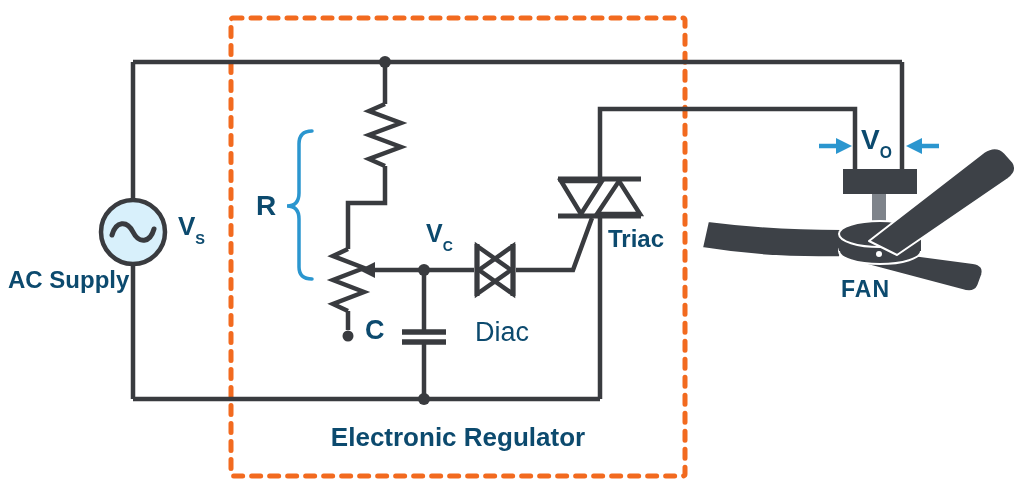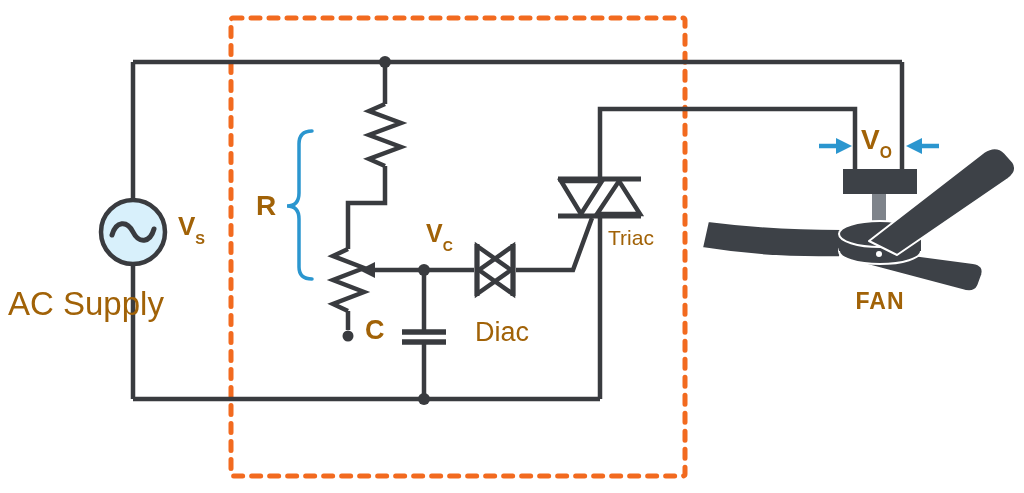--- a/index.html
+++ b/index.html
@@ -6,41 +6,41 @@
   .stage{
     position:relative;
     width:1024px;height:493px;
     background:#ffffff;
     font-family:"Liberation Sans", sans-serif;
     overflow:hidden;
   }
   .stage svg{position:absolute;left:0;top:0;}
   .lbl{
     position:absolute;
-    color:#a16207;
+    color:#0c4a6e;
     font-weight:700;
     line-height:1;
     white-space:nowrap;
     user-select:none;
   }
   .lbl sub{
     font-size:0.56em;
     position:relative;
     bottom:-0.18em;
     font-weight:700;
   }
-  .lbl-ac{left:8px;top:268px;font-size:33px;font-weight:400;margin-top:19px;}
+  .lbl-ac{left:8px;top:268px;font-size:24px;font-weight:700;}
   .lbl-vs{left:178px;top:213px;font-size:26px;}
   .lbl-r{left:256px;top:192px;font-size:28px;}
   .lbl-vc{left:426px;top:221px;font-size:25px;}
   .lbl-c{left:365px;top:317px;font-size:27px;font-weight:600;}
   .lbl-diac{left:475px;top:319px;font-size:27px;font-weight:400;}
-  .lbl-triac{left:608px;top:227px;font-size:21px;font-weight:400;}
+  .lbl-triac{left:608px;top:227px;font-size:24px;font-weight:700;}
   .lbl-reg{left:231px;top:424px;width:454px;text-align:center;font-size:26px;}
-  .lbl-fan{left:841px;top:290px;width:78px;text-align:center;font-size:23px;letter-spacing:1px;}
+  .lbl-fan{left:841px;top:278px;width:78px;font-size:23px;letter-spacing:1px;}
   .lbl-vo{left:861px;top:126px;font-size:28px;}
 </style>
 </head>
 <body>
 
 <div class="stage">
 
   <svg width="1024" height="493" viewBox="0 0 1024 493">
 
     <rect x="231" y="18" width="454" height="458" rx="2" fill="none" stroke="#f26a1f" stroke-width="5" stroke-dasharray="9 9" stroke-linecap="round"></rect>
@@ -148,14 +148,15 @@
   <div class="lbl lbl-c">C</div>
 
   <div class="lbl lbl-diac">Diac</div>
 
   <div class="lbl lbl-triac">Triac</div>
 
   <div class="lbl lbl-vo"><span>V</span><sub>O</sub></div>
 
   <div class="lbl lbl-fan">FAN</div>
 
+  <div class="lbl lbl-reg">Electronic Regulator</div>
 
 </div>
 
 </body></html>

